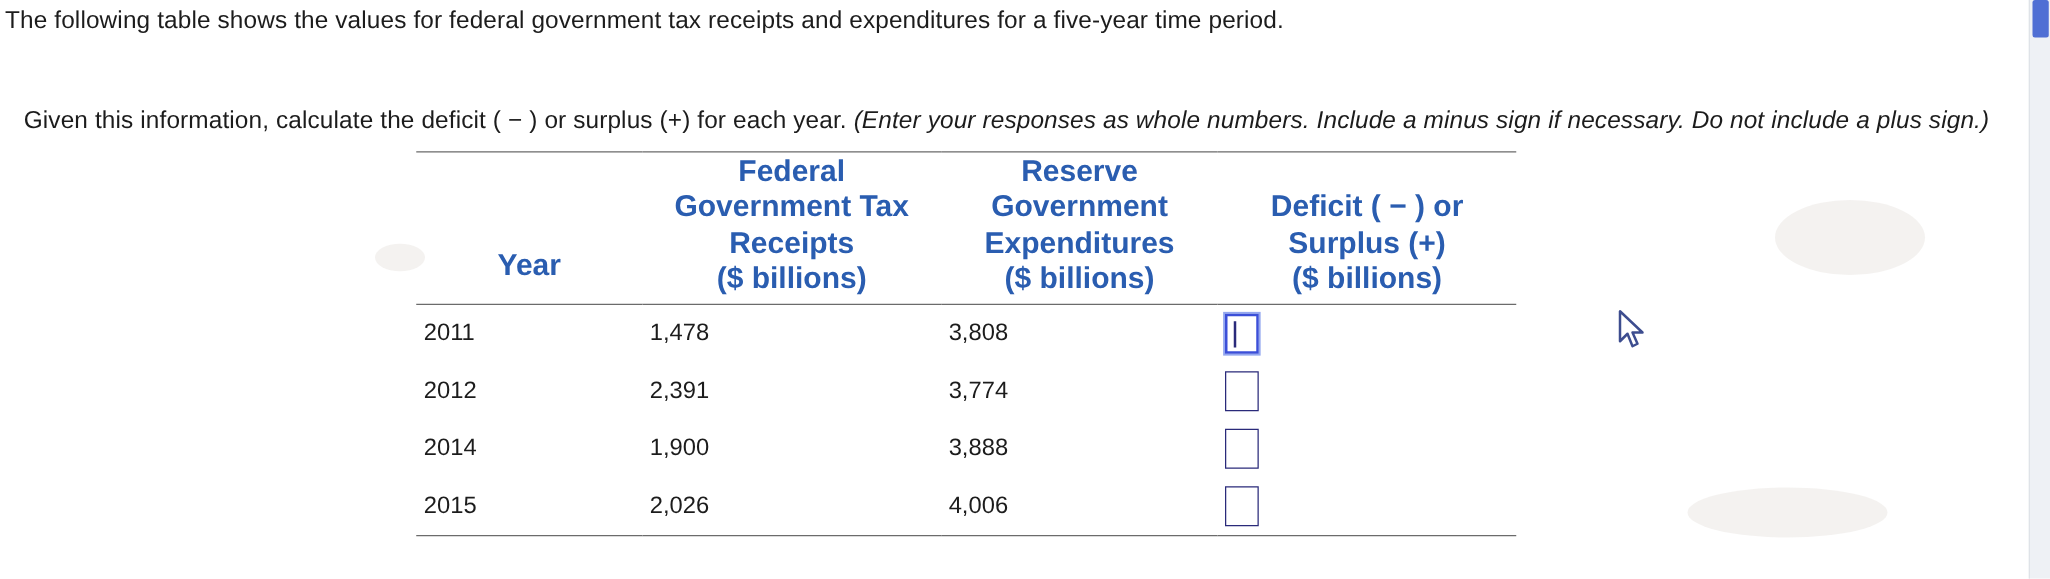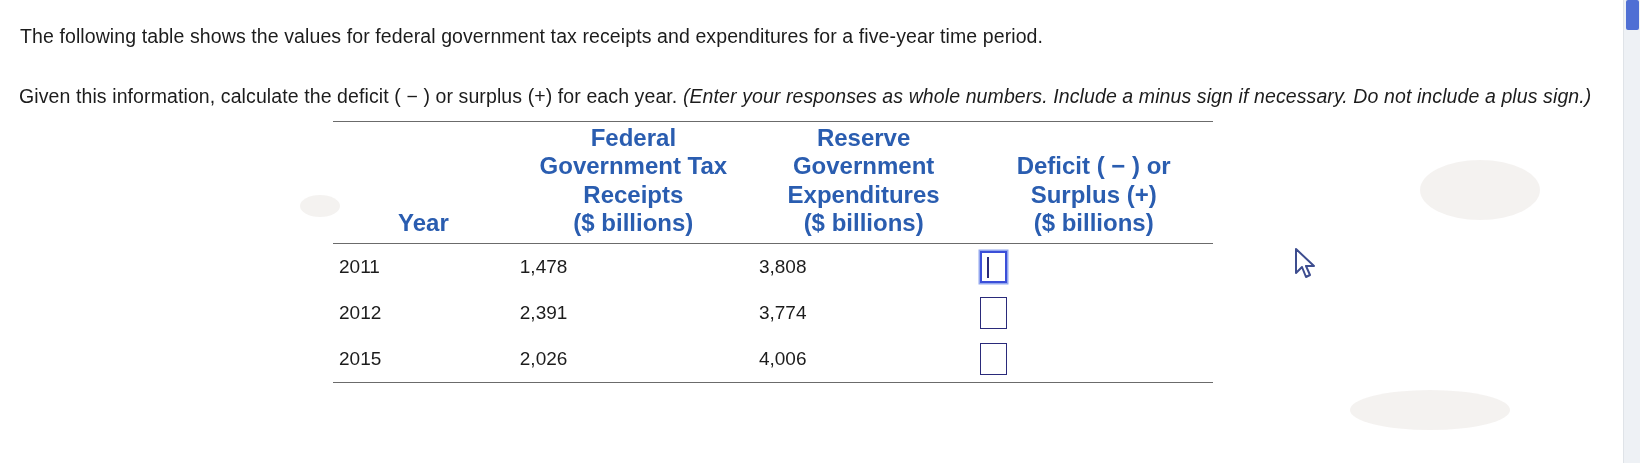--- a/index.html
+++ b/index.html
@@ -42,21 +42,21 @@
     width: 1620px;
     height: 463px;
   }
 
   .intro {
     font-size: 19.5px;
     color: #1c1c1c;
     line-height: 1.25;
     letter-spacing: 0.1px;
   }
-  .line1 { position: absolute; left: 20px;  top: 4px; margin-top: 20px; }
+  .line1 { position: absolute; left: 4px;  top: 4px; }
   .line2 { position: absolute; left: 4px;  top: 44px; }
   .line3 { position: absolute; left: 19px;  top: 84px; white-space: nowrap; }
   .ital { font-style: italic; }
 
   
   .table-wrap {
     position: absolute;
     left: 333px;
     top: 121px;
     width: 880px;
@@ -69,21 +69,21 @@
     font-size: 24px;
     font-weight: bold;
     color: #2a5db0;
     text-align: center;
     vertical-align: bottom;
     padding: 2px 6px 6px 6px;
     line-height: 1.18;
   }
   table.data th.year-th {
     vertical-align: bottom;
-    padding-bottom: 6px;
+    padding-bottom: 16px;
   }
   .thead-row {
     border-bottom: 1.5px solid #6b6b6b;
   }
   table.data thead {
     border-top: 1.5px solid #6b6b6b;
   }
   table.data td {
     font-size: 19px;
     color: #1c1c1c;
@@ -197,20 +197,28 @@
           </td>
         </tr>
         <tr>
           <td class="year-cell">2012</td>
           <td class="num-cell">2,391</td>
           <td class="num-cell">3,774</td>
           <td class="num-cell">
             <span class="ans-box"></span>
           </td>
         </tr>
+        <tr>
+          <td class="year-cell">2014</td>
+          <td class="num-cell">1,900</td>
+          <td class="num-cell">3,888</td>
+          <td class="num-cell">
+            <span class="ans-box"></span>
+          </td>
+        </tr>
         <tr class="tbody-end">
           <td class="year-cell">2015</td>
           <td class="num-cell">2,026</td>
           <td class="num-cell">4,006</td>
           <td class="num-cell">
             <span class="ans-box"></span>
           </td>
         </tr>
       </tbody>
     </table>

